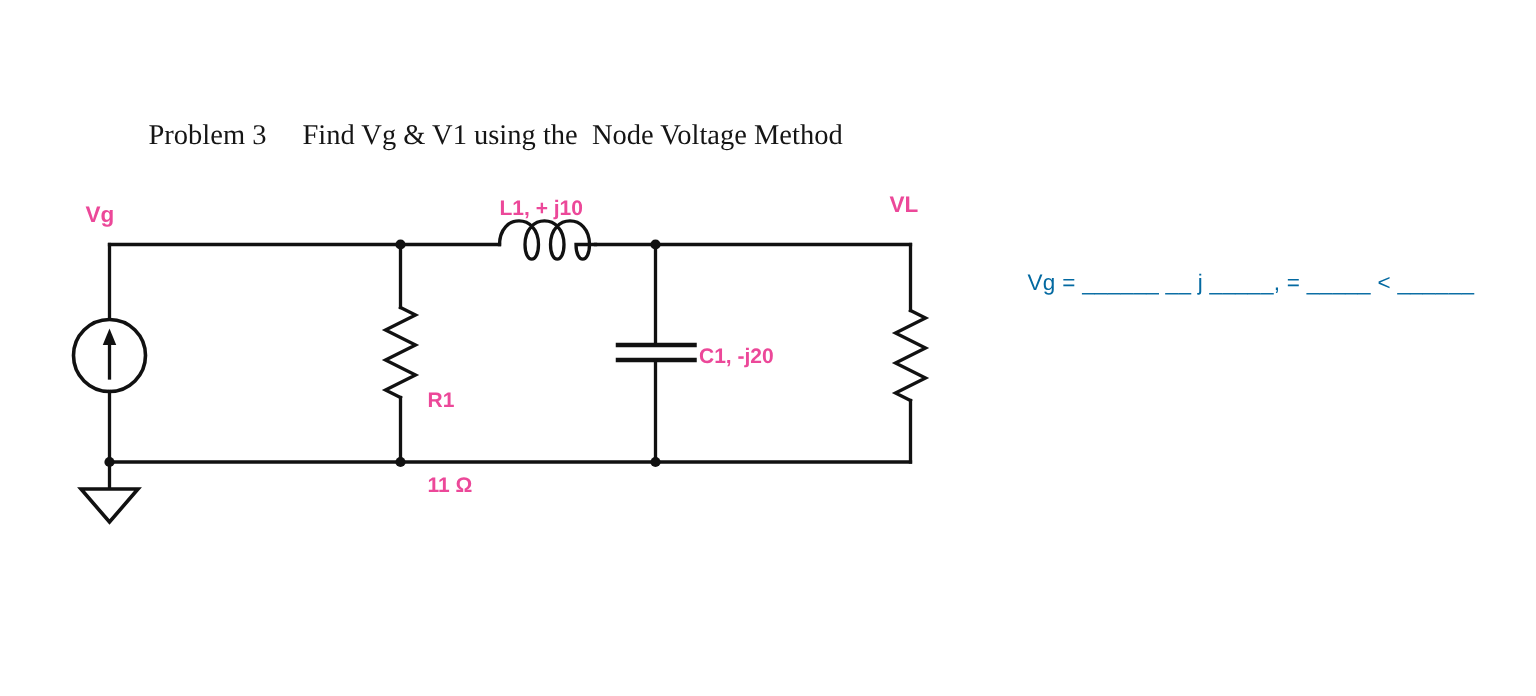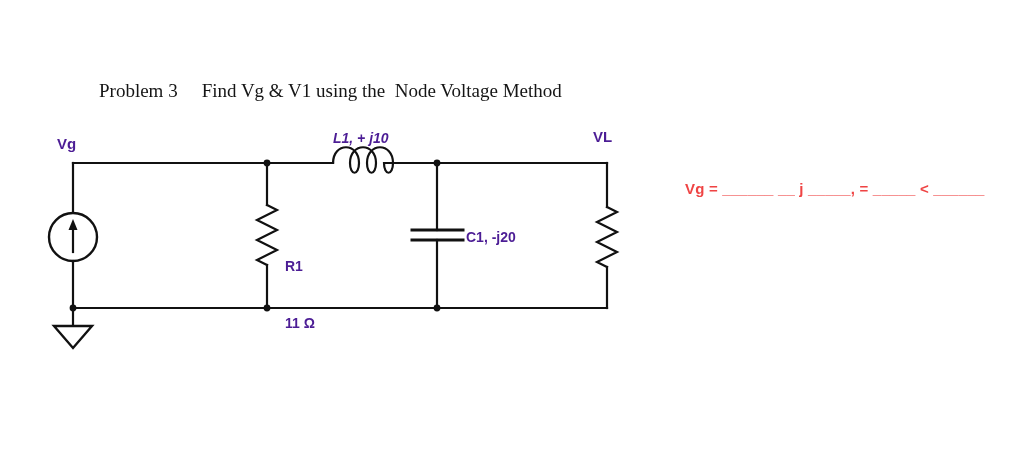--- a/index.html
+++ b/index.html
@@ -32,27 +32,27 @@
     left: 80px; top: 58px;
     font-family: "Liberation Serif", serif;
     font-size: 19px;
     color: #151515;
   }
   .title .t-problem { display: inline-block; margin-right: 24px; }
   .lbl {
     font-weight: bold;
     font-size: 14px;
     line-height: 19px;
-    color: #4c1d95;
+    color: #ec4899;
   }
   .node-lbl { font-size: 15px; }
   .ans {
-    font-weight: bold;
+    font-weight: normal;
     font-size: 15px;
-    color: #ef4444;
+    color: #0369a1;
     letter-spacing: 0.2px;
   }
 </style>
 </head>
 <body>
 
 <div id="page">
 
   <svg id="schematic-svg" viewBox="0 0 1024 464">
 
@@ -91,21 +91,21 @@
     <circle cx="437" cy="308" r="3.4" class="solid"></circle>
   </svg>
 
   <div class="abs title">
     <span class="t-problem">Problem 3</span><span>Find Vg &amp; V1 using the  Node Voltage Method</span>
   </div>
 
   <div class="abs lbl node-lbl" style="left:57px; top:134px;">Vg</div>
   <div class="abs lbl node-lbl" style="left:593px; top:127px;">VL</div>
 
-  <div class="abs lbl" style="left:333px; top:129px;font-style:italic;">L1, + j10</div>
+  <div class="abs lbl" style="left:333px; top:129px;">L1, + j10</div>
 
 
   <div class="abs lbl" style="left:285px; top:219px;">
     <div>R1</div>
     <div>11 Ω</div>
   </div>
 
   <div class="abs lbl" style="left:466px; top:228px;">C1, -j20</div>
 
 

